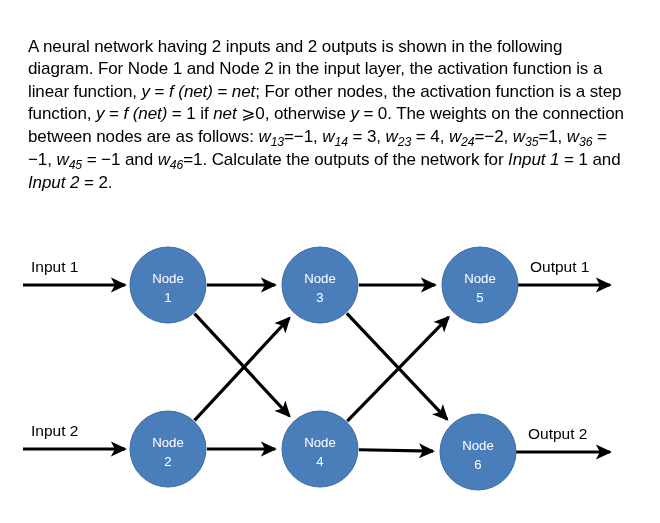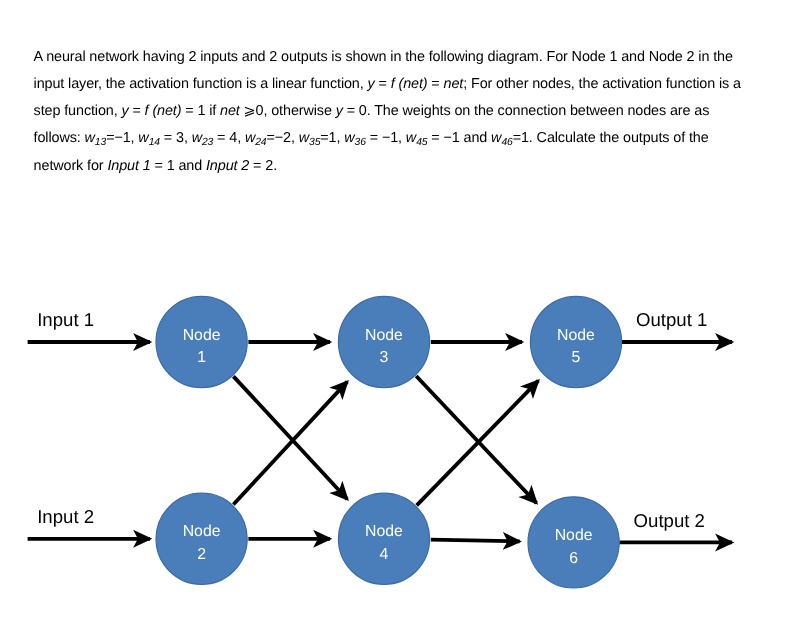--- a/index.html
+++ b/index.html
@@ -13,21 +13,21 @@
     position: relative;
     overflow: hidden;
     font-family: "Liberation Sans", sans-serif;
     color: #000000;
   }
   #problem-statement {
     position: absolute;
     left: 28px;
     top: 36px;
     width: 600px;
-    font-size: 12px;
+    font-size: 17px;
     line-height: 22.4px;
     color: #000000;
     letter-spacing: -0.1px;
   }
   #problem-statement .it {
     font-style: italic;
   }
   #problem-statement sub {
     font-size: 0.72em;
     font-style: italic;

